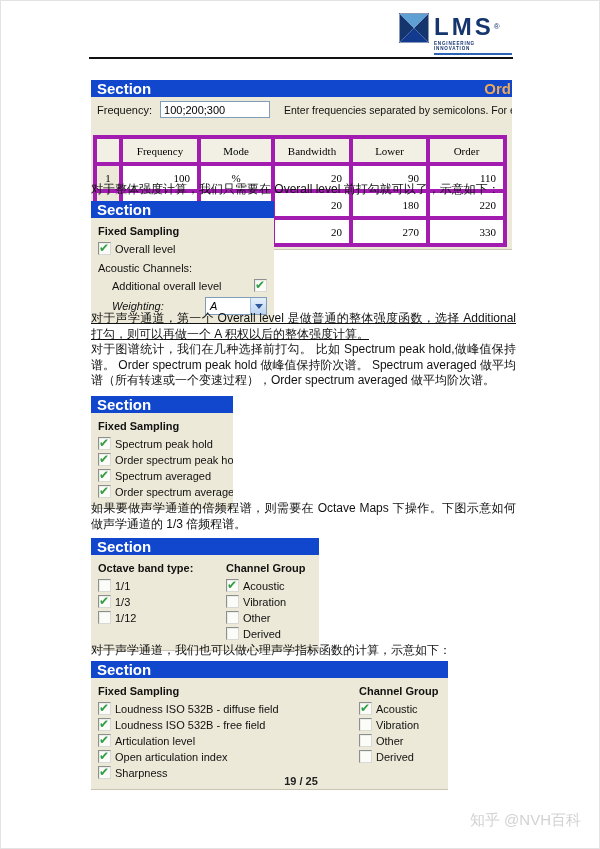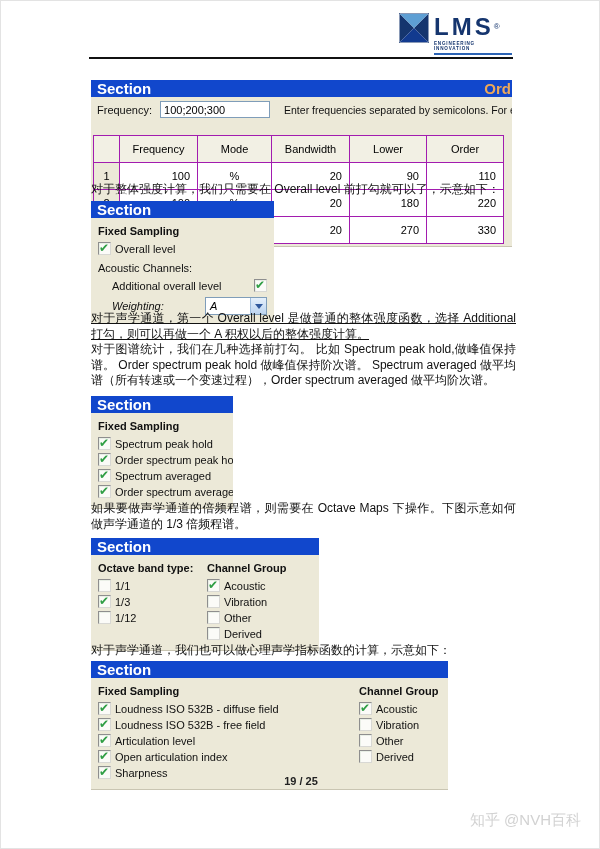--- a/index.html
+++ b/index.html
@@ -36,22 +36,22 @@
         box-shadow:inset 1px 1px 0 #e9efe6; margin-right:4px; position:relative; flex:0 0 13px; }
   .cb[data-checked="true"]::after { content:"✔"; position:absolute; left:0px; top:-2px;
         color:#2f9e44; font-size:12px; font-weight:bold; }
 
   
   .freq-row { display:flex; align-items:center; padding:4px 6px 16px 6px; white-space:nowrap; overflow:hidden; }
   .freq-input { width:110px; height:17px; border:1px solid #7f9db9; background:#fff;
                 font-size:11px; padding:1px 3px; margin-left:8px; font-family:inherit; }
   .freq-hint { font-size:10.5px; margin-left:14px; color:#111; }
   table.grid { border-collapse:collapse; margin:1px 2px 2px 2px; background:#fff; }
-  table.grid th, table.grid td { border:1px solid #a21caf; font-size:11px; font-weight:normal;
-        height:27px; padding:0 7px; }
+  table.grid th, table.grid td { border:4px solid #a21caf; font-size:11px; font-weight:normal;
+        height:27px; padding:0 7px;font-family:Liberation Serif, serif; }
   table.grid th { background:#f2f0e4; text-align:center; }
   td.rowno { background:#ece9d8; text-align:center; width:26px; padding:0; }
   td.num { text-align:right; }
   td.ctr { text-align:center; }
   .col-f {width:78px;} .col-m {width:74px;} .col-b {width:78px;} .col-l {width:77px;} .col-u {width:77px;}
 
   
   .para { position:absolute; left:90px; width:425px; font-size:12px; line-height:15.5px;
           color:#111; text-align:justify; }
 
@@ -201,21 +201,21 @@
   </div>
 
   <div class="para" style="top:500px;">如果要做声学通道的倍频程谱，则需要在 Octave Maps 下操作。下图示意如何做声学通道的 1/3 倍频程谱。</div>
 
   <div class="panel" style="left:90px; top:537px; width:228px;">
     <div class="panel-header">
       <span>Section</span>
     </div>
     <div class="panel-body">
       <div class="cols">
-        <div style="width:109px;">
+        <div style="width:128px;">
           <div class="grp">Octave band type:</div>
           <div class="cbrow">
             <span class="cb" data-checked="false"></span>
             <span class="lbl">1/1</span>
           </div>
           <div class="cbrow">
             <span class="cb" data-checked="true"></span>
             <span class="lbl">1/3</span>
           </div>
           <div class="cbrow">

